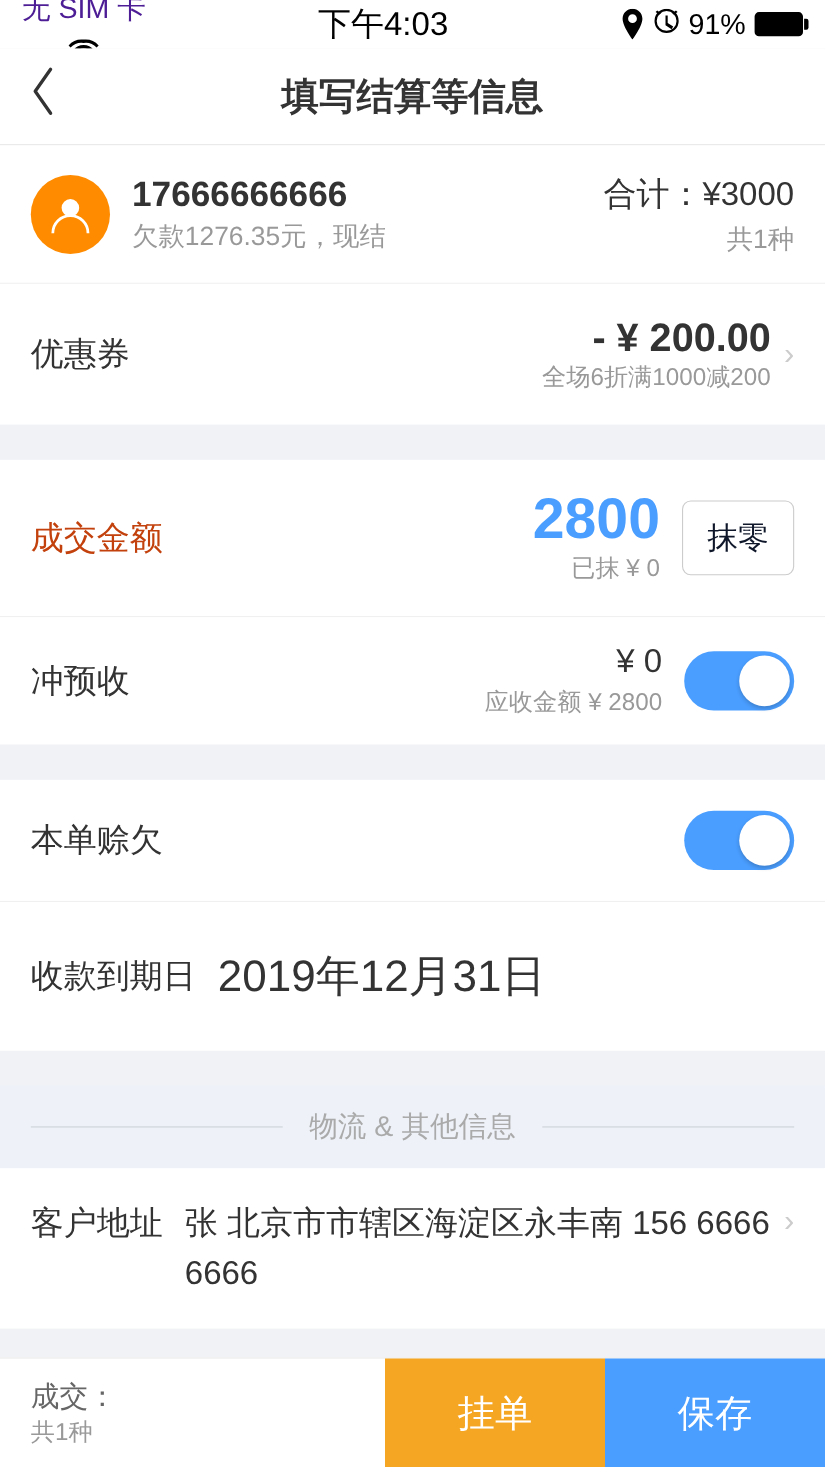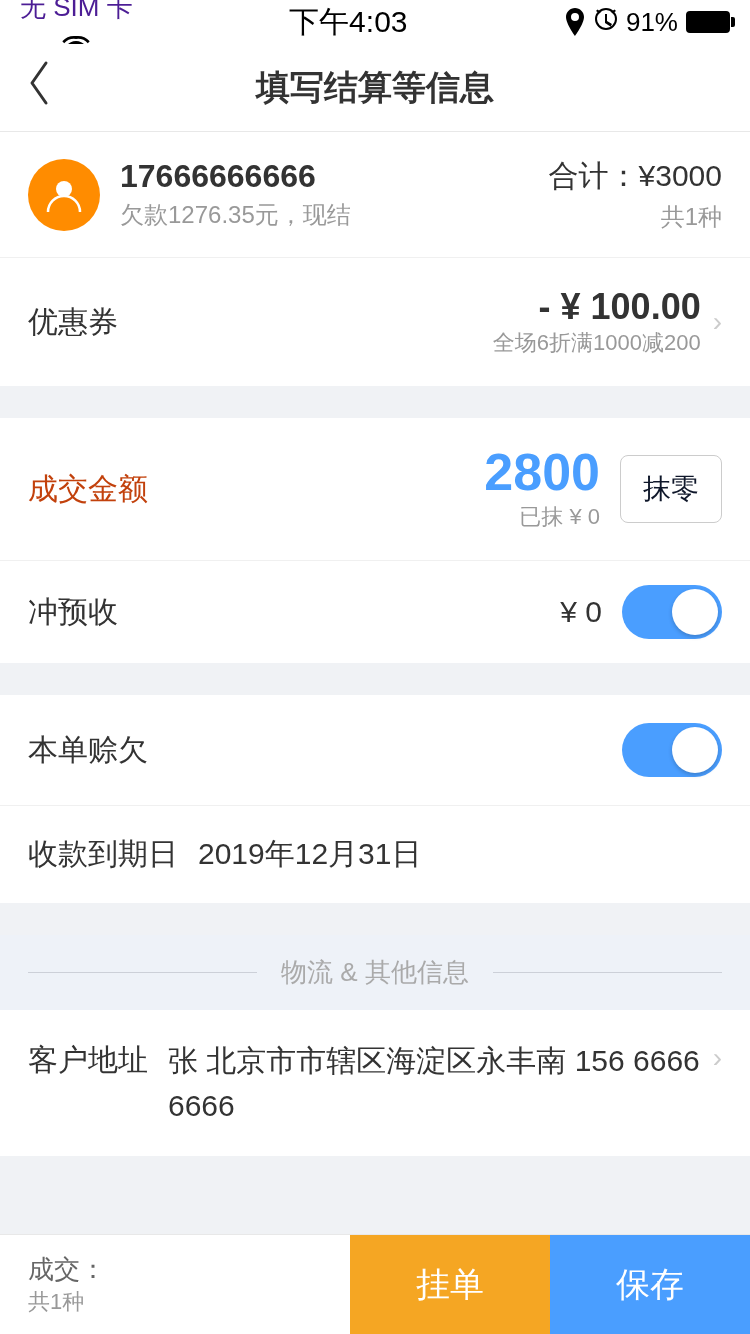--- a/index.html
+++ b/index.html
@@ -306,32 +306,32 @@
       justify-content: space-between;
     }
     .arrearage-label {
       font-size: 30px;
       color: #333;
     }
 
     
     .duedate-row {
       background: #fff;
-      padding: 28px 28px;
+      padding: 40px 28px;
       display: flex;
       align-items: center;
       border-top: 1px solid #f0f0f0;
     }
     .duedate-label {
       font-size: 30px;
       color: #333;
       margin-right: 20px;
     }
     .duedate-value {
-      font-size: 30px;
+      font-size: 40px;
       color: #333;
     }
 
     
     .logistics-header {
       background: #eef2f8;
       padding: 20px 28px;
       display: flex;
       align-items: center;
       justify-content: center;
@@ -491,21 +491,21 @@
           <span>合计：</span><span>¥3000</span>
         </div>
         <div class="total-count">共1种</div>
       </div>
     </div>
 
     <div class="coupon-row">
       <span class="coupon-label">优惠券</span>
       <div class="coupon-right">
         <div>
-          <div class="coupon-discount">- ¥ 100.00</div>
+          <div class="coupon-discount">- ¥ 200.00</div>
           <div class="coupon-desc">全场6折满1000减200</div>
         </div>
         <span class="chevron-right">›</span>
       </div>
     </div>
   </div>
 
   <div class="separator"></div>
 
   <div class="amount-section card">
@@ -518,20 +518,21 @@
         </div>
         <button class="round-btn">抹零</button>
       </div>
     </div>
 
     <div class="prereceive-row">
       <span class="prereceive-label">冲预收</span>
       <div class="prereceive-right">
         <div class="prereceive-values">
           <div class="prereceive-amount">¥ 0</div>
+          <div class="prereceive-sub">应收金额 ¥ 2800</div>
         </div>
         <div class="toggle-switch">
           <div class="toggle-track"></div>
           <div class="toggle-thumb"></div>
         </div>
       </div>
     </div>
   </div>
 
   <div class="separator"></div>

